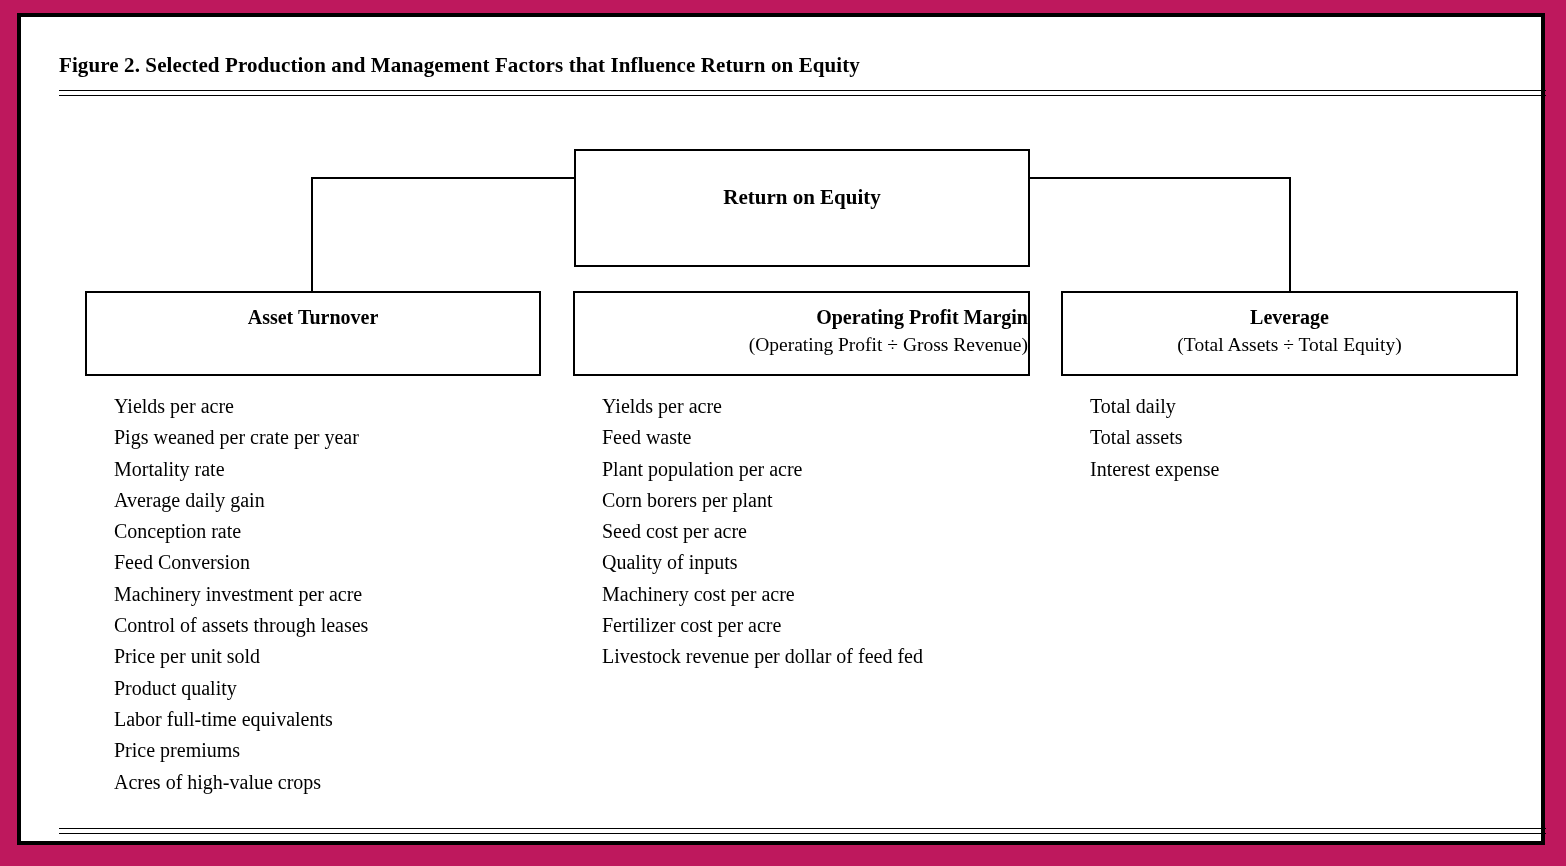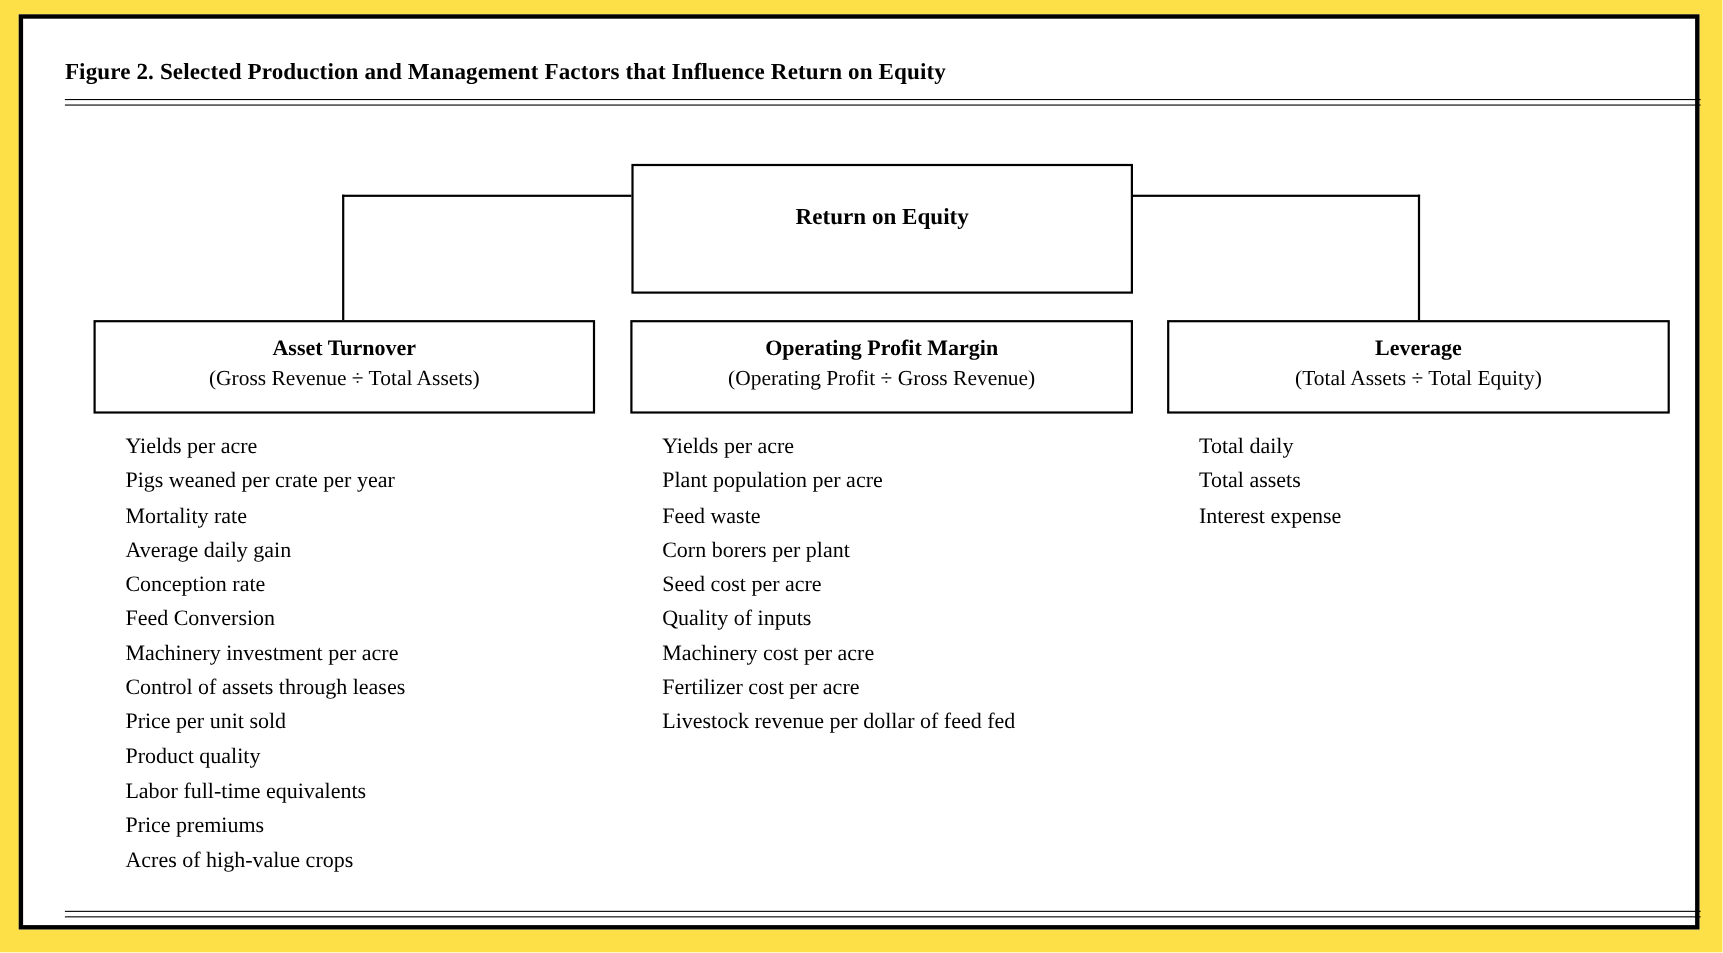--- a/index.html
+++ b/index.html
@@ -9,21 +9,21 @@
     background: #ffffff;
   }
   body {
     font-family: "Liberation Serif", "DejaVu Serif", serif;
     color: #000000;
   }
   #page {
     position: relative;
     width: 1566px;
     height: 866px;
-    background: #fde047;
+    background: #be185d;
     overflow: hidden;
   }
   
   .frame {
     position: absolute;
     left: 17px;
     top: 13px;
     width: 1528px;
     height: 832px;
     border: 4px solid #000000;
@@ -99,21 +99,21 @@
     top: 34px;
     font-size: 21px;
     font-weight: bold;
   }
   .branch-box {
     top: 274px;
     height: 85px;
     padding-top: 10px;
   }
   .branch-box.b1 { left: 64px;   width: 456px; }
-  .branch-box.b2 { left: 552px;  width: 457px; }
+  .branch-box.b2 { left: 552px;  width: 457px; text-align: right; }
   .branch-box.b3 { left: 1040px; width: 457px; }
   .branch-box .bx-title {
     font-size: 20px;
     font-weight: bold;
     line-height: 28px;
   }
   .branch-box .bx-formula {
     font-size: 19.5px;
     font-weight: normal;
     line-height: 28px;
@@ -152,21 +152,20 @@
     <div class="conn-h"></div>
     <div class="conn-v left"></div>
     <div class="conn-v right"></div>
 
     <div class="node-box root-box">
       <div class="bx-title">Return on Equity</div>
     </div>
 
     <div class="node-box branch-box b1">
       <div class="bx-title">Asset Turnover</div>
-      <div class="bx-formula">(Gross Revenue ÷ Total Assets)</div>
     </div>
 
     <div class="node-box branch-box b2">
       <div class="bx-title">Operating Profit Margin</div>
       <div class="bx-formula">(Operating Profit ÷ Gross Revenue)</div>
     </div>
 
     <div class="node-box branch-box b3">
       <div class="bx-title">Leverage</div>
       <div class="bx-formula">(Total Assets ÷ Total Equity)</div>
@@ -183,22 +182,22 @@
         <li>Control of assets through leases</li>
         <li>Price per unit sold</li>
         <li>Product quality</li>
         <li>Labor full-time equivalents</li>
         <li>Price premiums</li>
         <li>Acres of high-value crops</li>
       </ul>
 
     <ul class="factor-list c2">
         <li>Yields per acre</li>
+        <li>Feed waste</li>
         <li>Plant population per acre</li>
-        <li>Feed waste</li>
         <li>Corn borers per plant</li>
         <li>Seed cost per acre</li>
         <li>Quality of inputs</li>
         <li>Machinery cost per acre</li>
         <li>Fertilizer cost per acre</li>
         <li>Livestock revenue per dollar of feed fed</li>
       </ul>
 
     <ul class="factor-list c3">
         <li>Total daily</li>

